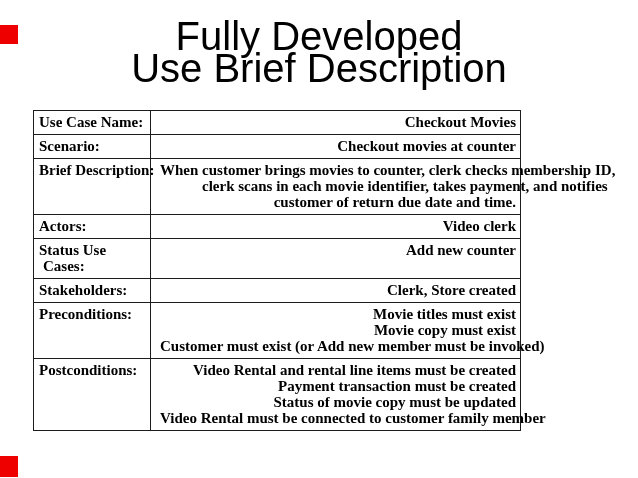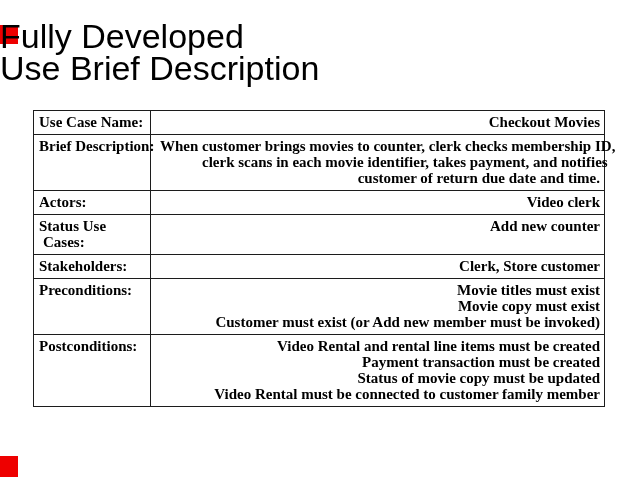--- a/index.html
+++ b/index.html
@@ -25,33 +25,34 @@
   }
   .corner-square.top { top: 25px; height: 19px; }
   .corner-square.bottom { top: 456px; height: 21px; }
 
   .slide-title {
     position: absolute;
     top: 20px;
     left: 0;
     width: 638px;
     margin: 0;
+    text-align: center;
     font-family: "Liberation Sans", "DejaVu Sans", sans-serif;
-    font-size: 34px;
+    font-size: 40px;
     font-weight: 400;
     line-height: 32px;
     color: var(--text, #000000);
   }
   .title-line { display: block; }
 
   .uc-table {
     position: absolute;
     left: 33px;
     top: 110px;
-    width: 572px;
+    width: 488px;
     border-collapse: collapse;
     table-layout: fixed;
   }
   .uc-table td {
     border: 1.5px solid var(--border, #1c1c1c);
     vertical-align: top;
     font-family: "Liberation Serif", "DejaVu Serif", serif;
     font-weight: bold;
     font-size: 15px;
     line-height: 16px;
@@ -86,20 +87,28 @@
         <tr>
           <td class="label-cell">
             <div class="line">Use Case Name:</div>
           </td>
           <td class="value-cell">
             <div class="line">Checkout Movies</div>
           </td>
         </tr>
         <tr>
           <td class="label-cell">
+            <div class="line">Scenario:</div>
+          </td>
+          <td class="value-cell">
+            <div class="line">Checkout movies at counter</div>
+          </td>
+        </tr>
+        <tr>
+          <td class="label-cell">
             <div class="line">Brief Description:</div>
           </td>
           <td class="value-cell hanging">
             <div class="line">When customer brings movies to counter, clerk checks membership ID,</div>
             <div class="line">clerk scans in each movie identifier, takes payment, and notifies</div>
             <div class="line">customer of return due date and time.</div>
           </td>
         </tr>
         <tr>
           <td class="label-cell">
@@ -116,21 +125,21 @@
           </td>
           <td class="value-cell">
             <div class="line">Add new counter</div>
           </td>
         </tr>
         <tr>
           <td class="label-cell">
             <div class="line">Stakeholders:</div>
           </td>
           <td class="value-cell">
-            <div class="line">Clerk, Store customer</div>
+            <div class="line">Clerk, Store created</div>
           </td>
         </tr>
         <tr>
           <td class="label-cell">
             <div class="line">Preconditions:</div>
           </td>
           <td class="value-cell">
             <div class="line">Movie titles must exist</div>
             <div class="line">Movie copy must exist</div>
             <div class="line">Customer must exist (or Add new member must be invoked)</div>

